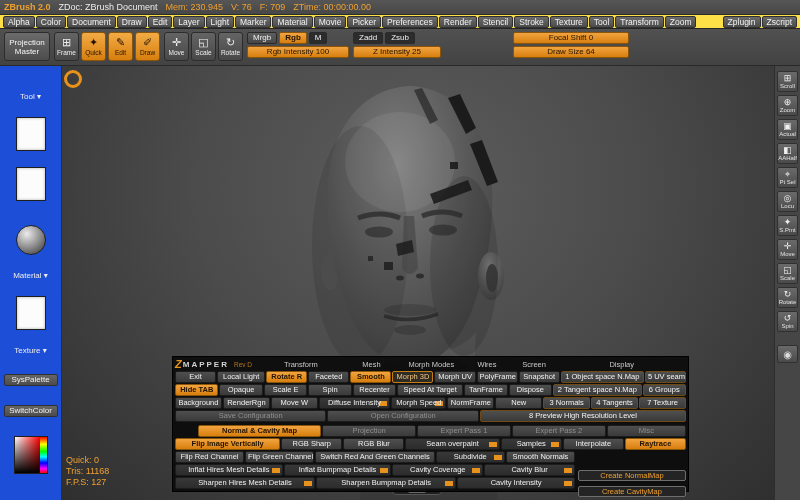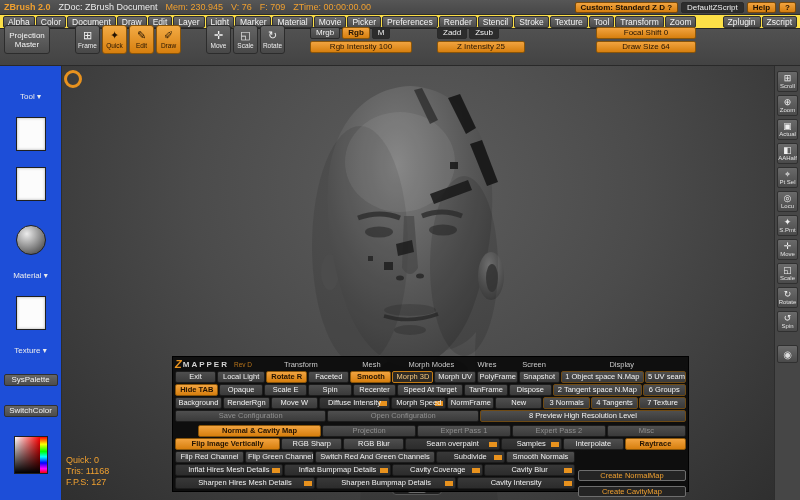--- a/index.html
+++ b/index.html
@@ -21,40 +21,40 @@
 
   
   .menubar { height:14px; display:flex; align-items:center; padding:0 3px; background:#fde047; border-bottom:1px solid #262626; }
   .menu-items { display:flex; gap:1px; min-width:0; }
   .menu-right { margin-left:auto; display:flex; gap:1px; }
   .menu-item { flex:0 1 auto; min-width:0; overflow:hidden; white-space:nowrap; height:12px; line-height:10px;
                font-size:8.5px; color:#f4f4f4; padding:0 4px; border:1px solid #303030; border-radius:2px;
                background:linear-gradient(#6b6b6b,#4b4b4b); }
 
   
-  .toolbar { height:37px; display:flex; align-items:center; gap:25px; padding:3px 4px 18px 4px;
+  .toolbar { height:37px; display:flex; align-items:flex-start; gap:4px; padding:3px 4px 18px 4px;
              background:linear-gradient(#515151,#434343); border-bottom:1px solid #292929; }
   .pm-btn { width:46px; height:29px; font-size:8px; line-height:9px; color:#f5f5f5; text-align:center;
             background:linear-gradient(#6b6b6b,#4d4d4d); border:1px solid #2c2c2c; border-radius:3px; }
   .tgroup { display:flex; gap:2px; }
   .ibtn { width:25px; height:29px; display:flex; flex-direction:column; align-items:center; justify-content:center;
           gap:1px; background:linear-gradient(#646464,#484848); border:1px solid #2c2c2c; border-radius:3px; color:#efefef; }
   .ibtn .ig { font-size:11px; line-height:11px; }
   .ibtn .il { font-size:6.5px; line-height:7px; }
   .ibtn.on { background:linear-gradient(#f3ab45,#d77f0e); color:#241403; border-color:#8a5509; }
   .tstack { display:flex; flex-direction:column; gap:2px; }
   .chiprow { display:flex; gap:2px; }
   .chip { height:12px; line-height:10px; font-size:8px; padding:0 5px; border-radius:2px;
           border:1px solid #2a2a2a; background:linear-gradient(#5f5f5f,#474747); color:#f0f0f0; }
   .chip.dark { background:#2c2c2c; }
   .chip.on { background:linear-gradient(#f2a440,#d77f0e); color:#241403; font-weight:bold; border-color:#8a5509; }
   .oslider { height:12px; line-height:10px; font-size:8px; text-align:center; border-radius:2px; color:#241403;
              border:1px solid #8a5509; background:linear-gradient(#f2a festivals,#d77f0e); }
   .oslider { background:linear-gradient(#f2a440,#d77f0e); }
-  .w102 { width:102px; } .w88 { width:88px; } .w100 { width:100px; }
+  .w102 { width:102px; } .w88 { width:88px; } .w100 { width:116px;margin-left:22px; }
   .gap40 { margin-left:46px; }
 
   
   .main { position:absolute; top:66px; left:0; width:800px; height:434px; }
 
   
   .sidebar { position:absolute; left:0; top:0; width:62px; height:434px; background:#1d4ed8;
              border-right:1px solid #2d2d2d; display:flex; flex-direction:column; align-items:center;
              padding-top:26px; gap:16px; }
   .side-label { font-size:8px; color:#ececec; }
@@ -122,26 +122,20 @@
 
 <div class="app">
 
   <div class="titlebar">
     <span class="tb-app">ZBrush 2.0</span>
     <span class="tb-doc">ZDoc: ZBrush Document</span>
     <span class="tb-stat">Mem: 230.945</span>
     <span class="tb-stat">V: 76</span>
     <span class="tb-stat">F: 709</span>
     <span class="tb-stat">ZTime: 00:00:00.00</span>
-    <span class="tb-right">
-      <button class="tb-chip orange">Custom: Standard Z D ?</button>
-      <button class="tb-chip">DefaultZScript</button>
-      <button class="tb-chip orange">Help</button>
-      <button class="tb-chip orange">?</button>
-    </span>
   </div>
 
   <nav class="menubar">
     <div class="menu-items">
         <button class="menu-item">Alpha</button>
         <button class="menu-item">Color</button>
         <button class="menu-item">Document</button>
         <button class="menu-item">Draw</button>
         <button class="menu-item">Edit</button>
         <button class="menu-item">Layer</button>

